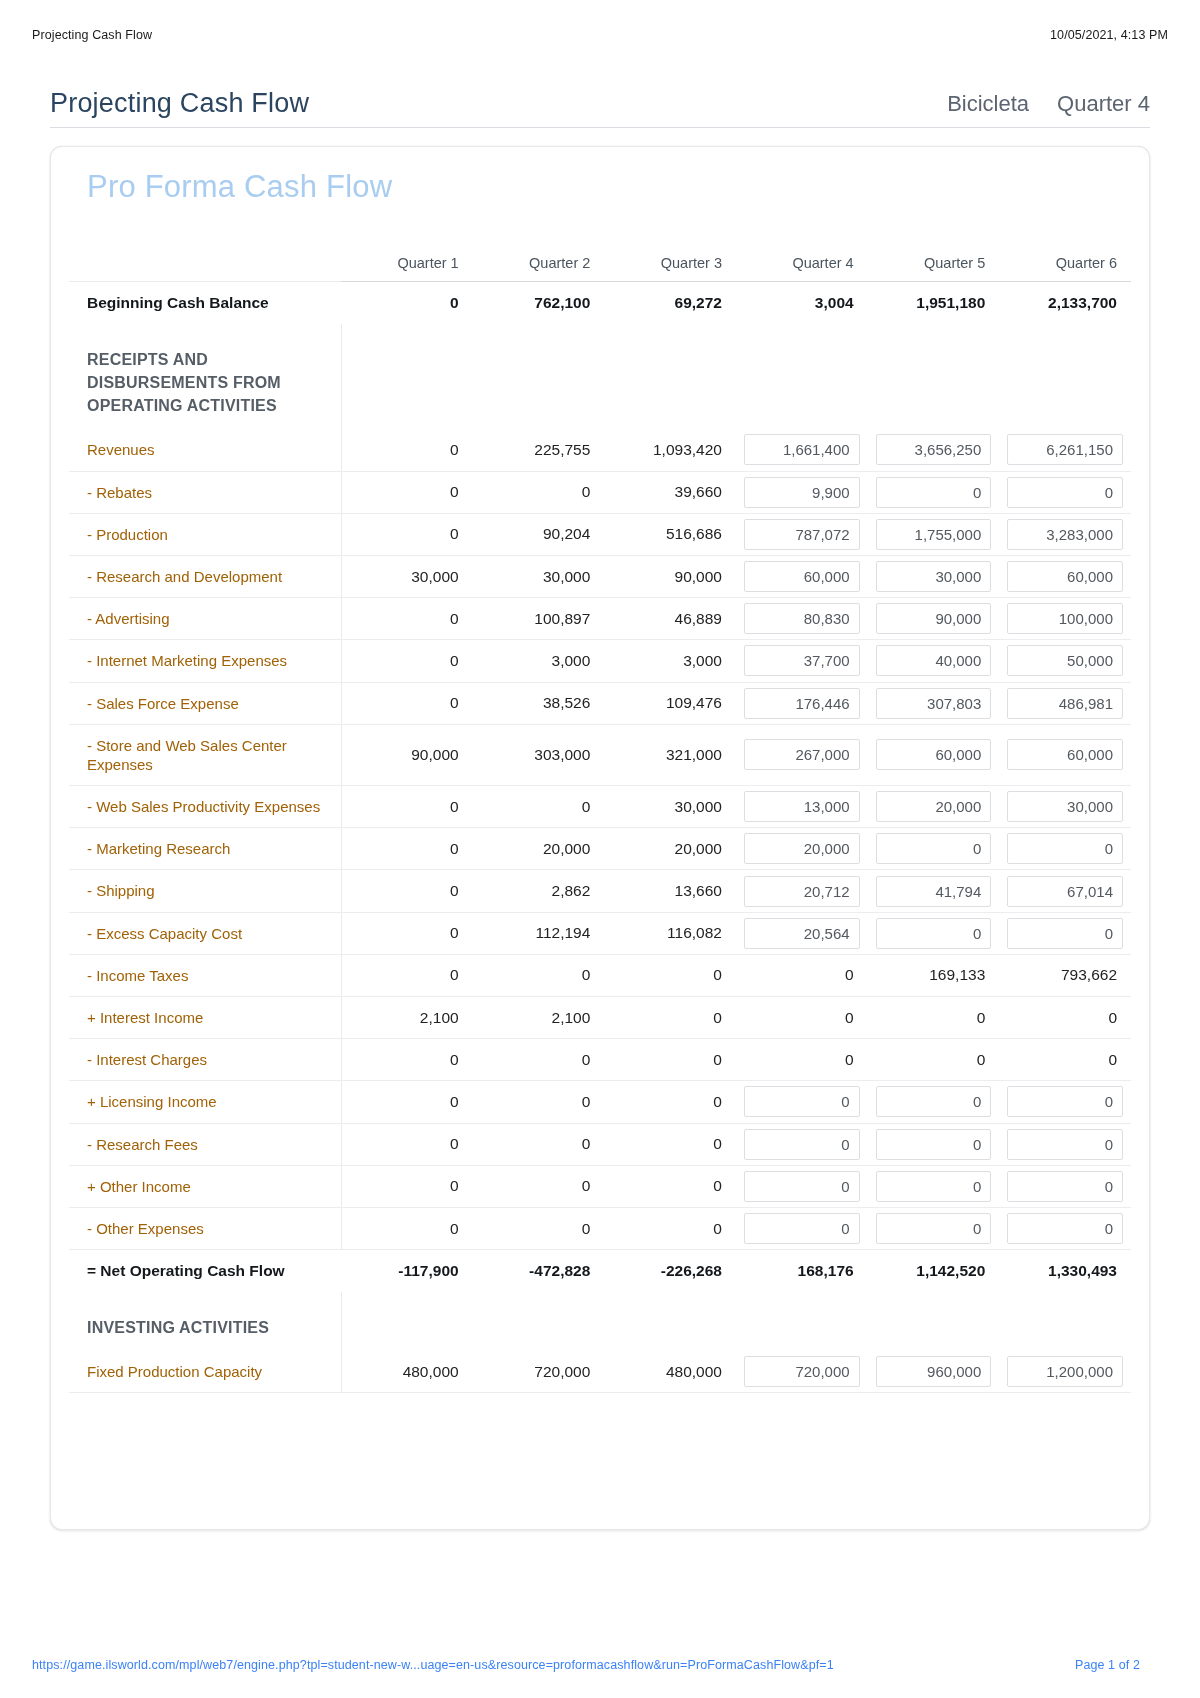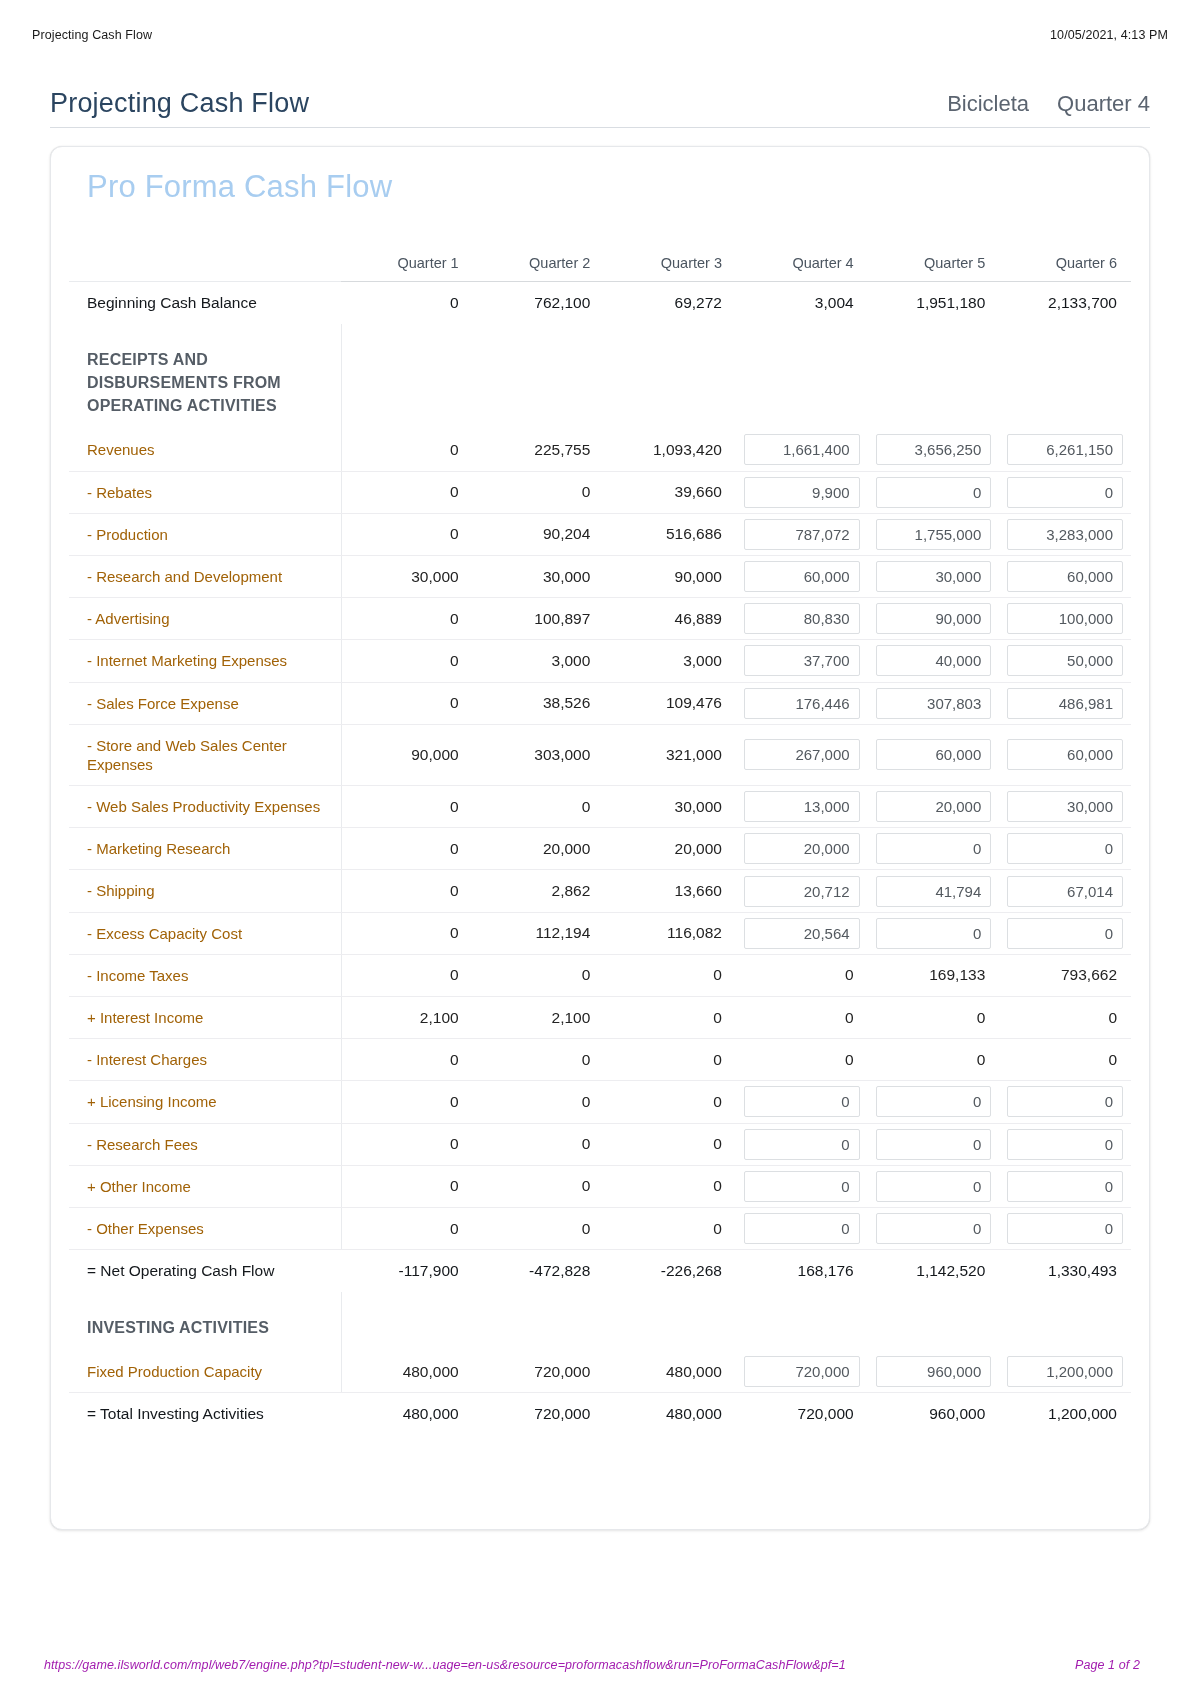--- a/index.html
+++ b/index.html
@@ -20,29 +20,28 @@
     top: 28px; left: 0; right: 0;
     display: flex;
     justify-content: space-between;
     padding: 0 32px;
     font-size: 12.5px;
     color: #1a1a1a;
     letter-spacing: .1px;
   }
   .print-footer {
     position: absolute;
-    bottom: 26px; left: 12px; right: 0;
+    bottom: 26px; left: 0; right: 0;
     display: flex;
     justify-content: space-between;
     align-items: baseline;
     padding: 0 32px;
     font-size: 12.5px;
-    color: #a21caf;
+    color: #3b82f6;
     letter-spacing: .1px;
-    font-style: italic;
   }
   .print-footer .url { white-space: nowrap; }
   .print-footer .pageno { white-space: nowrap; padding-right: 28px;}
 
   
   .doc-titlebar {
     position: absolute;
     top: 72px; left: 50px; right: 50px;
     height: 56px;
     display: flex;
@@ -124,21 +123,21 @@
     color: #232323;
     font-size: 15.5px;
     white-space: nowrap;
   }
   .cf tr.data td { border-bottom: 1px solid #ededf0; }
   .cf tr.data:first-of-type td { border-top: 1px solid #ededf0; }
 
   
   tr.strong td.lbl,
   tr.strong td.num {
-    font-weight: normal;
+    font-weight: bold;
     font-size: 15.5px;
     color: #14181c;
   }
   tr.strong td.lbl { border-right: none; }
   tr.beginning td { border-bottom: none; padding-top: 14px; padding-bottom: 14px;}
   tr.beginning td.num { border-top: 1px solid #d7dadd; }
   tr.beginning td.lbl { border-top: 1px solid #e9ebee; }
 
   tr.total td { border-top: 1px solid #d7dadd; border-bottom: none;
                 padding-top: 13px; padding-bottom: 13px; }
@@ -524,29 +523,20 @@
             <td class="inpcell">
               <input class="inp" type="text" value="720,000" style="">
             </td>
             <td class="inpcell">
               <input class="inp" type="text" value="960,000" style="">
             </td>
             <td class="inpcell">
               <input class="inp" type="text" value="1,200,000" style="">
             </td>
           </tr>
-          <tr class="strong total">
-            <td class="lbl">= Total Investing Activities</td>
-            <td class="num">480,000</td>
-            <td class="num">720,000</td>
-            <td class="num">480,000</td>
-            <td class="num">720,000</td>
-            <td class="num">960,000</td>
-            <td class="num">1,200,000</td>
-          </tr>
         </tbody>
     </table>
   </div>
 </div>
 
 <div class="print-footer">
   <span class="url">https://game.ilsworld.com/mpl/web7/engine.php?tpl=student-new-w...uage=en-us&amp;resource=proformacashflow&amp;run=ProFormaCashFlow&amp;pf=1</span>
   <span class="pageno">Page 1 of 2</span>
 </div>
 

